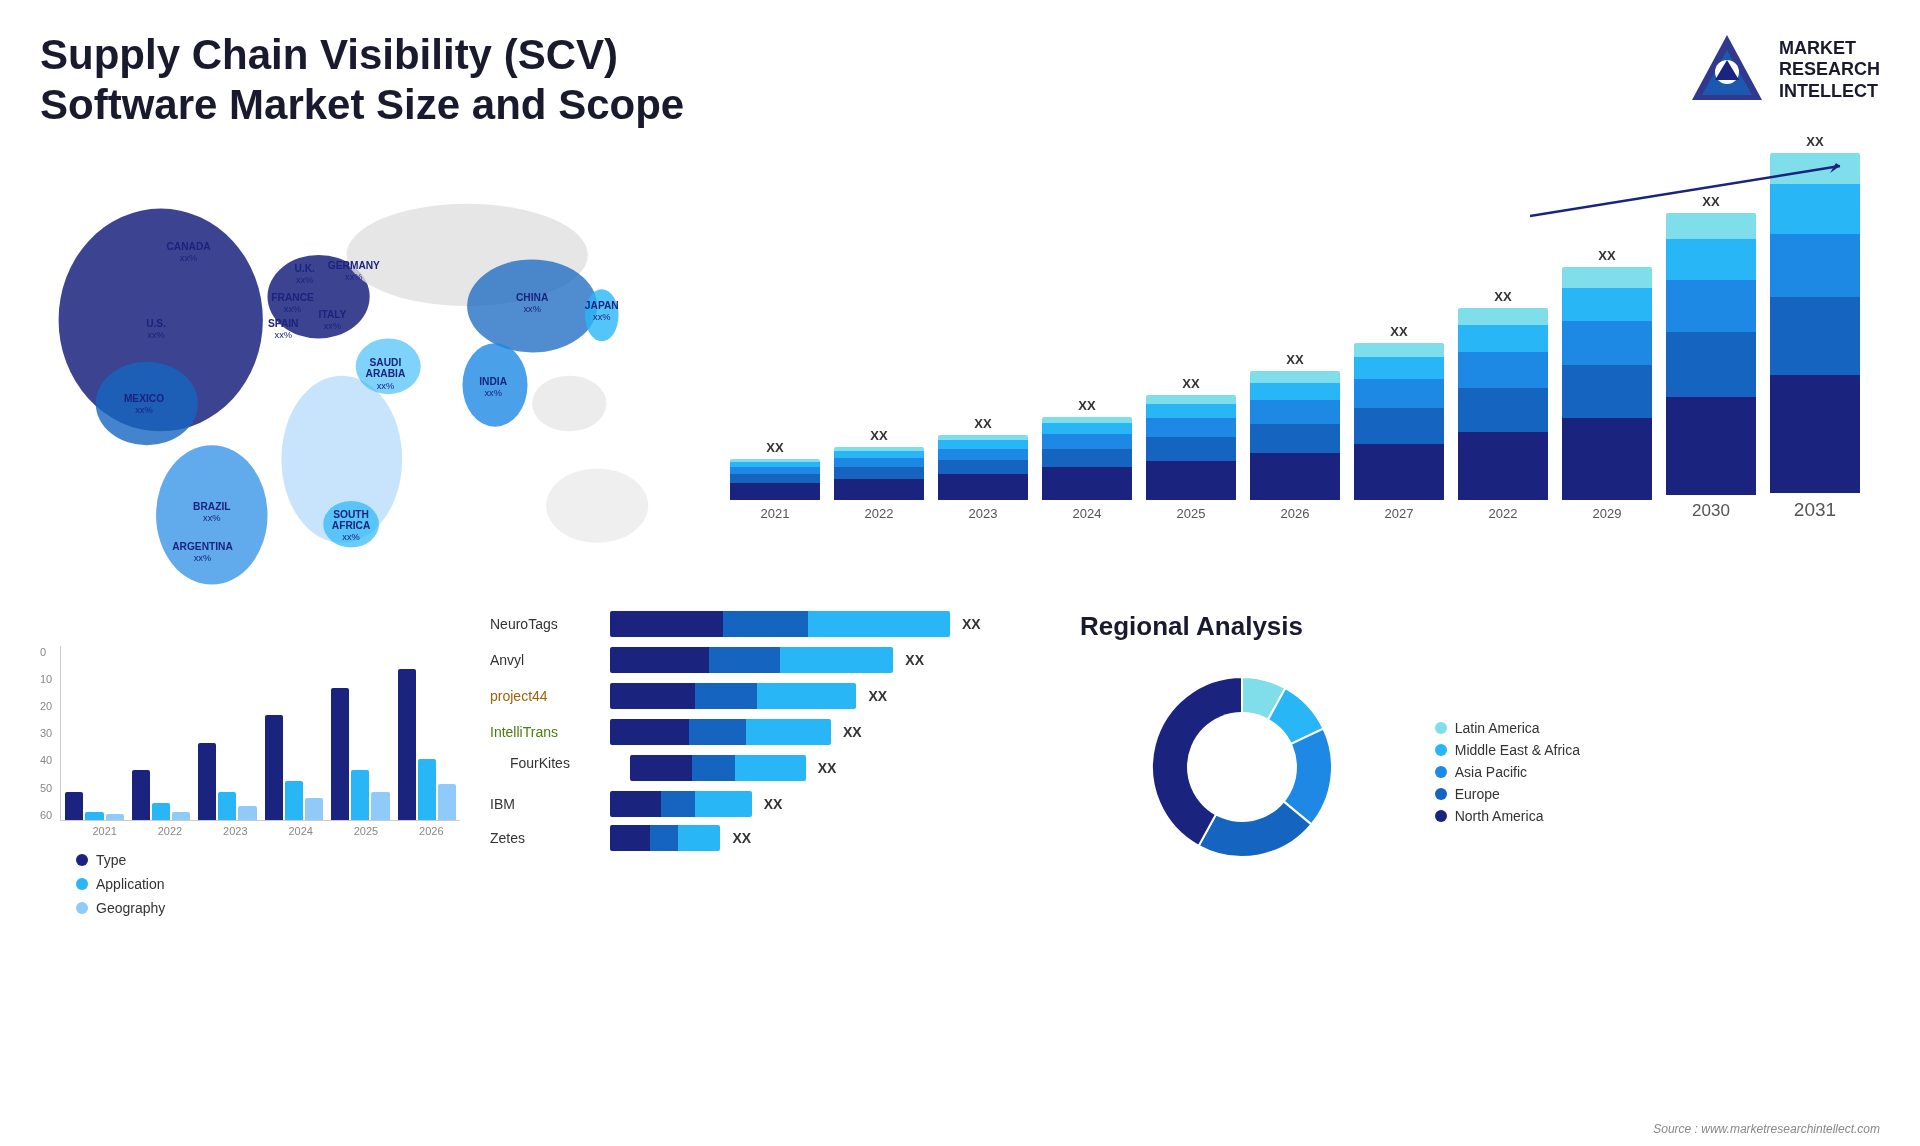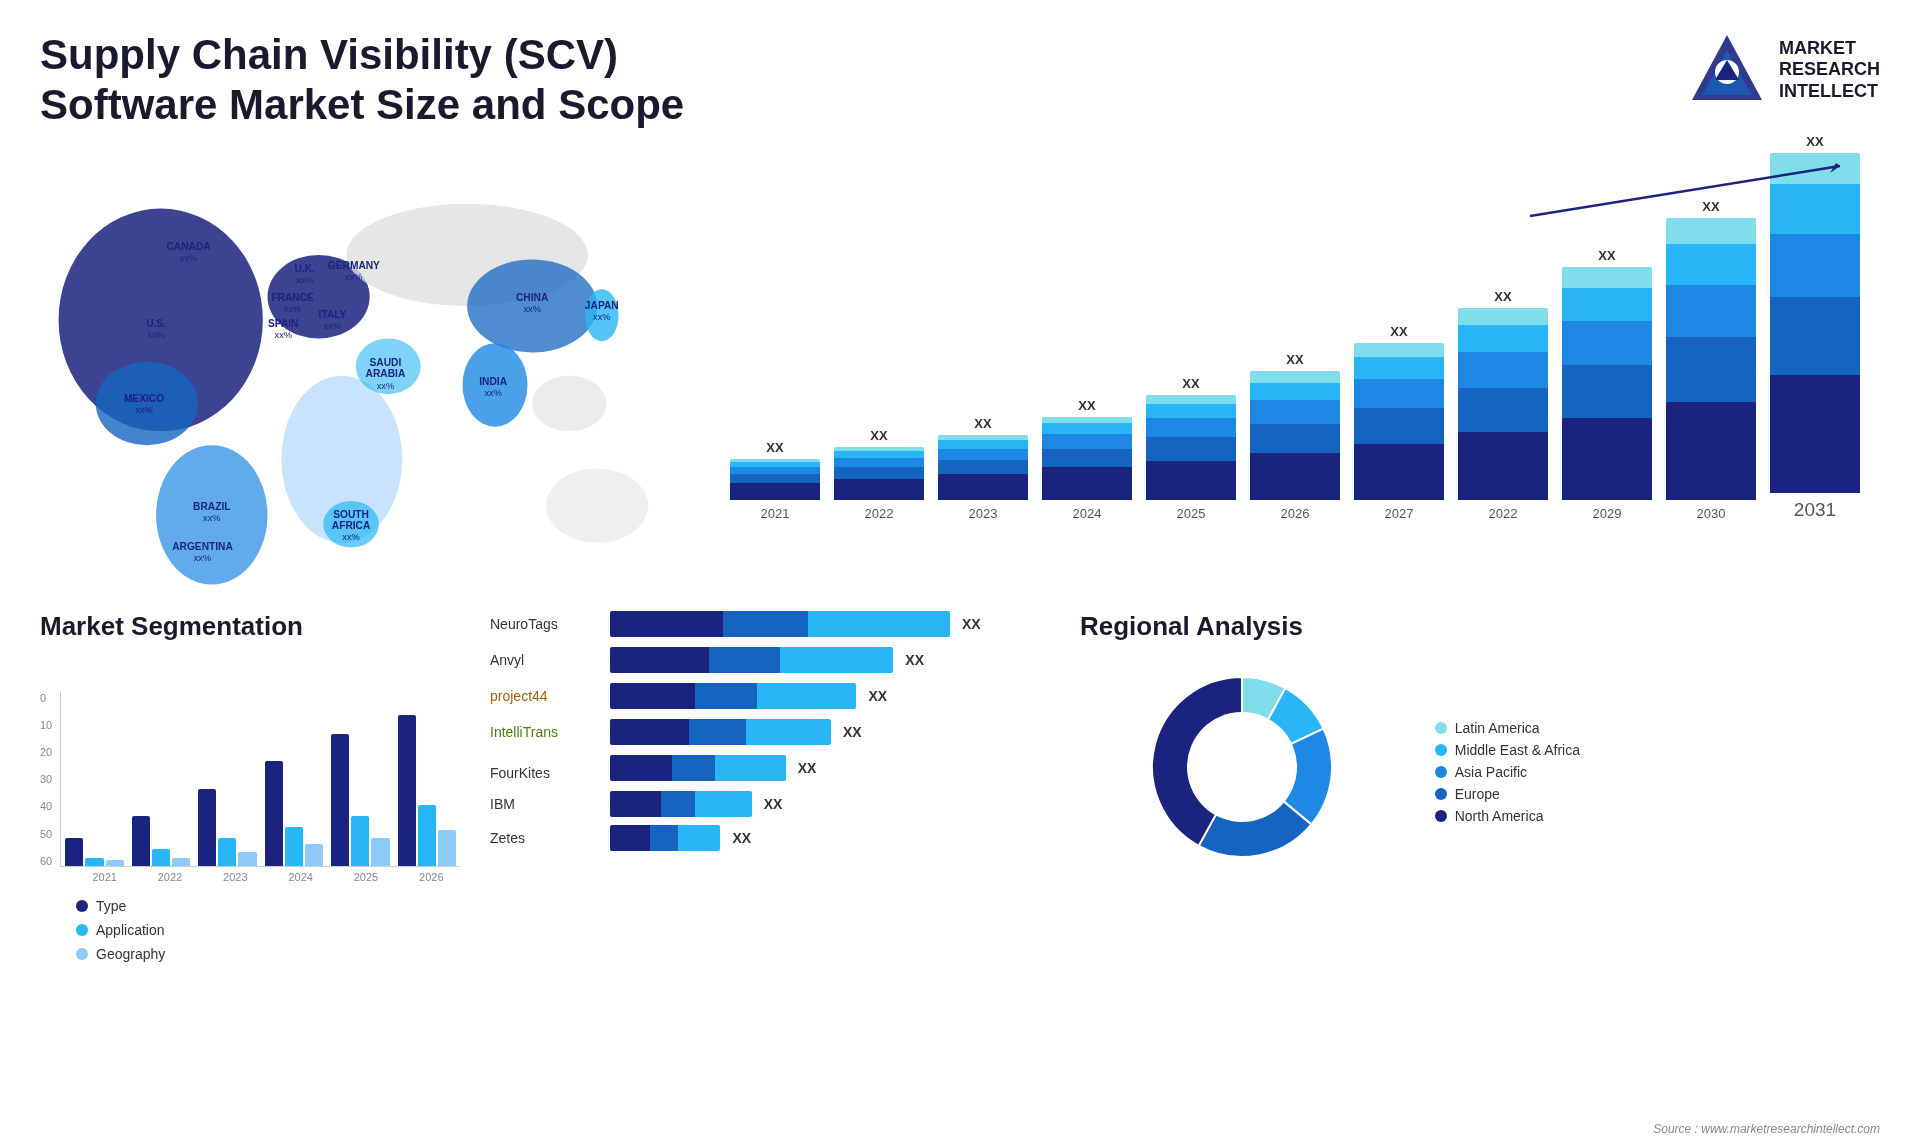--- a/index.html
+++ b/index.html
@@ -339,42 +339,41 @@
             </div>
             <div style="display: flex; flex-direction: column; align-items: center; flex: 1 1 0%;">
               <div style="font-size: 13px; font-weight: bold; color: rgb(51, 51, 51); margin-bottom: 4px;">XX</div>
               <div style="width: 100%; display: flex; flex-direction: column-reverse; border-radius: 2px 2px 0px 0px; overflow: hidden;">
                 <div style="width: 100%; height: 97.75px; background: rgb(26, 35, 126);"></div>
                 <div style="width: 100%; height: 64.6px; background: rgb(21, 101, 192);"></div>
                 <div style="width: 100%; height: 52.7px; background: rgb(30, 136, 229);"></div>
                 <div style="width: 100%; height: 40.8px; background: rgb(41, 182, 246);"></div>
                 <div style="width: 100%; height: 25.5px; background: rgb(128, 222, 234);"></div>
               </div>
-              <div style="font-size: 13px; color: rgb(85, 85, 85); margin-top: 6px; text-align: center;">2030</div>
+              <div style="font-size: 17px; color: rgb(85, 85, 85); margin-top: 6px; text-align: center;">2030</div>
             </div>
             <div style="display: flex; flex-direction: column; align-items: center; flex: 1 1 0%;">
               <div style="font-size: 13px; font-weight: bold; color: rgb(51, 51, 51); margin-bottom: 4px;">XX</div>
               <div style="width: 100%; display: flex; flex-direction: column-reverse; border-radius: 2px 2px 0px 0px; overflow: hidden;">
                 <div style="width: 100%; height: 117.3px; background: rgb(26, 35, 126);"></div>
                 <div style="width: 100%; height: 78.2px; background: rgb(21, 101, 192);"></div>
                 <div style="width: 100%; height: 63.75px; background: rgb(30, 136, 229);"></div>
                 <div style="width: 100%; height: 49.3px; background: rgb(41, 182, 246);"></div>
                 <div style="width: 100%; height: 31.45px; background: rgb(128, 222, 234);"></div>
               </div>
               <div style="font-size: 19px; color: rgb(85, 85, 85); margin-top: 6px; text-align: center;">2031</div>
             </div>
           </div>
       </div>
     </div>
   </div>
 
   <div class="bottom-grid">
 
     <div class="segmentation-section">
-      <div class="section-title">Market Segmentation</div>
       <div style="display:flex; align-items:flex-end; gap:0; height:210px;">
 
         <div class="seg-y-axis">
           <span>60</span>
           <span>50</span>
           <span>40</span>
           <span>30</span>
           <span>20</span>
           <span>10</span>
           <span>0</span>
@@ -477,21 +476,21 @@
             <div style="width: 120px; font-size: 14px; color: #4d7c0f; flex-shrink: 0;">IntelliTrans</div>
             <div style="display: flex; align-items: center; gap: 6px;">
               <div style="height: 26px; display: flex; border-radius: 2px; overflow: hidden;">
                 <div style="width: 79.3333px; height: 100%; background: rgb(26, 35, 126);"></div>
                 <div style="width: 56.6667px; height: 100%; background: rgb(21, 101, 192);"></div>
                 <div style="width: 85px; height: 100%; background: rgb(41, 182, 246);"></div>
               </div>
               <div style="font-size: 14px; font-weight: 700; color: rgb(51, 51, 51); margin-left: 6px;">XX</div>
             </div>
           </div>
-          <div style="display: flex; align-items: flex-end; margin-bottom: 10px;">
+          <div style="display: flex; align-items: flex-start; margin-bottom: 10px; margin-left: 20px;">
             <div style="width: 120px; font-size: 14px; color: rgb(51, 51, 51); flex-shrink: 0;">FourKites</div>
             <div style="display: flex; align-items: center; gap: 6px;">
               <div style="height: 26px; display: flex; border-radius: 2px; overflow: hidden;">
                 <div style="width: 62.3333px; height: 100%; background: rgb(26, 35, 126);"></div>
                 <div style="width: 42.5px; height: 100%; background: rgb(21, 101, 192);"></div>
                 <div style="width: 70.8333px; height: 100%; background: rgb(41, 182, 246);"></div>
               </div>
               <div style="font-size: 14px; font-weight: 700; color: rgb(51, 51, 51); margin-left: 6px;">XX</div>
             </div>
           </div>

